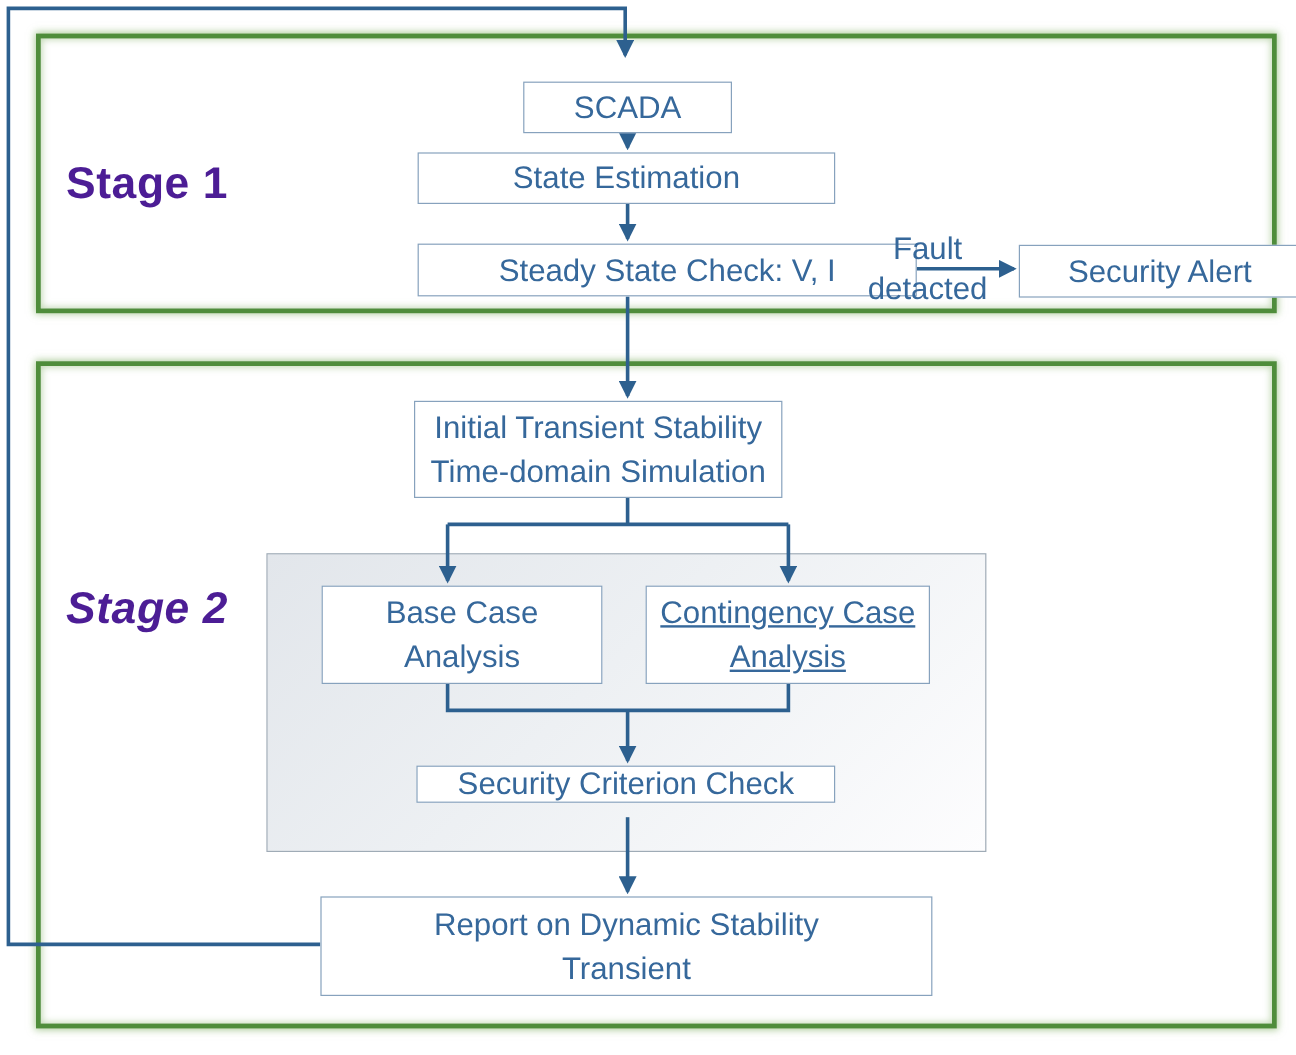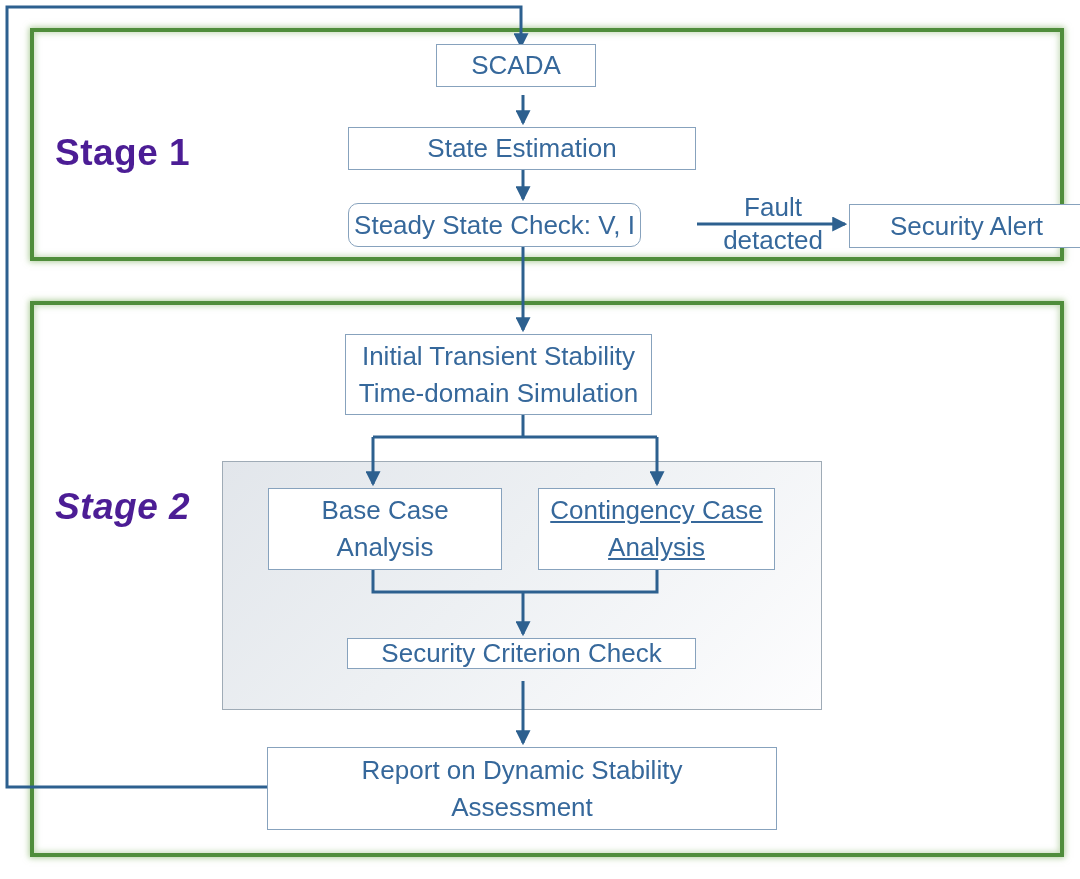--- a/index.html
+++ b/index.html
@@ -30,23 +30,23 @@
   }
 
   .connectors { position:absolute; left:0; top:0; z-index:3; pointer-events:none; }
 
   .node {
     position:absolute; box-sizing:border-box; background:#ffffff;
     border:1.5px solid #87a2bd; color:#36689b; font-size:26px; line-height:37px;
     display:flex; align-items:center; justify-content:center; text-align:center;
     white-space:pre-line; z-index:4;
   }
-  .node-scada              { left:436px; top:44px;  width:160px; height:43px; }
+  .node-scada              { left:436px; top:68px;  width:174px; height:43px; }
   .node-state-estimation   { left:348px; top:127px; width:348px; height:43px; }
-  .node-steady-state-check { left:348px; top:203px; width:293px; height:44px;border-radius:10px; }
+  .node-steady-state-check { left:348px; top:203px; width:416px; height:44px; }
   .node-security-alert     { left:849px; top:204px; width:235px; height:44px; }
   .node-initial-transient  { left:345px; top:334px; width:307px; height:81px; }
   .node-base-case          { left:256px; top:488px; width:234px; height:82px;margin-left:12px; }
   .node-contingency-case   { left:538px; top:488px; width:237px; height:82px;text-decoration:underline; }
   .node-security-criterion { left:347px; top:638px; width:349px; height:31px; }
   .node-report             { left:267px; top:747px; width:510px; height:83px; }
 
   .edge-label {
     position:absolute; left:698px; top:191px; width:150px;
     color:#36689b; font-size:26px; line-height:33px; text-align:center;
@@ -100,18 +100,18 @@
   <div class="node node-steady-state-check">Steady State Check: V, I</div>
   <div class="node node-security-alert">Security Alert</div>
   <div class="node node-initial-transient">Initial Transient Stability
 Time-domain Simulation</div>
   <div class="node node-base-case">Base Case
 Analysis</div>
   <div class="node node-contingency-case">Contingency Case
 Analysis</div>
   <div class="node node-security-criterion">Security Criterion Check</div>
   <div class="node node-report">Report on Dynamic Stability
-Assessment</div>
+Transient</div>
 
   <div class="edge-label">Fault
 detacted</div>
 
 </div>
 
 </body></html>

